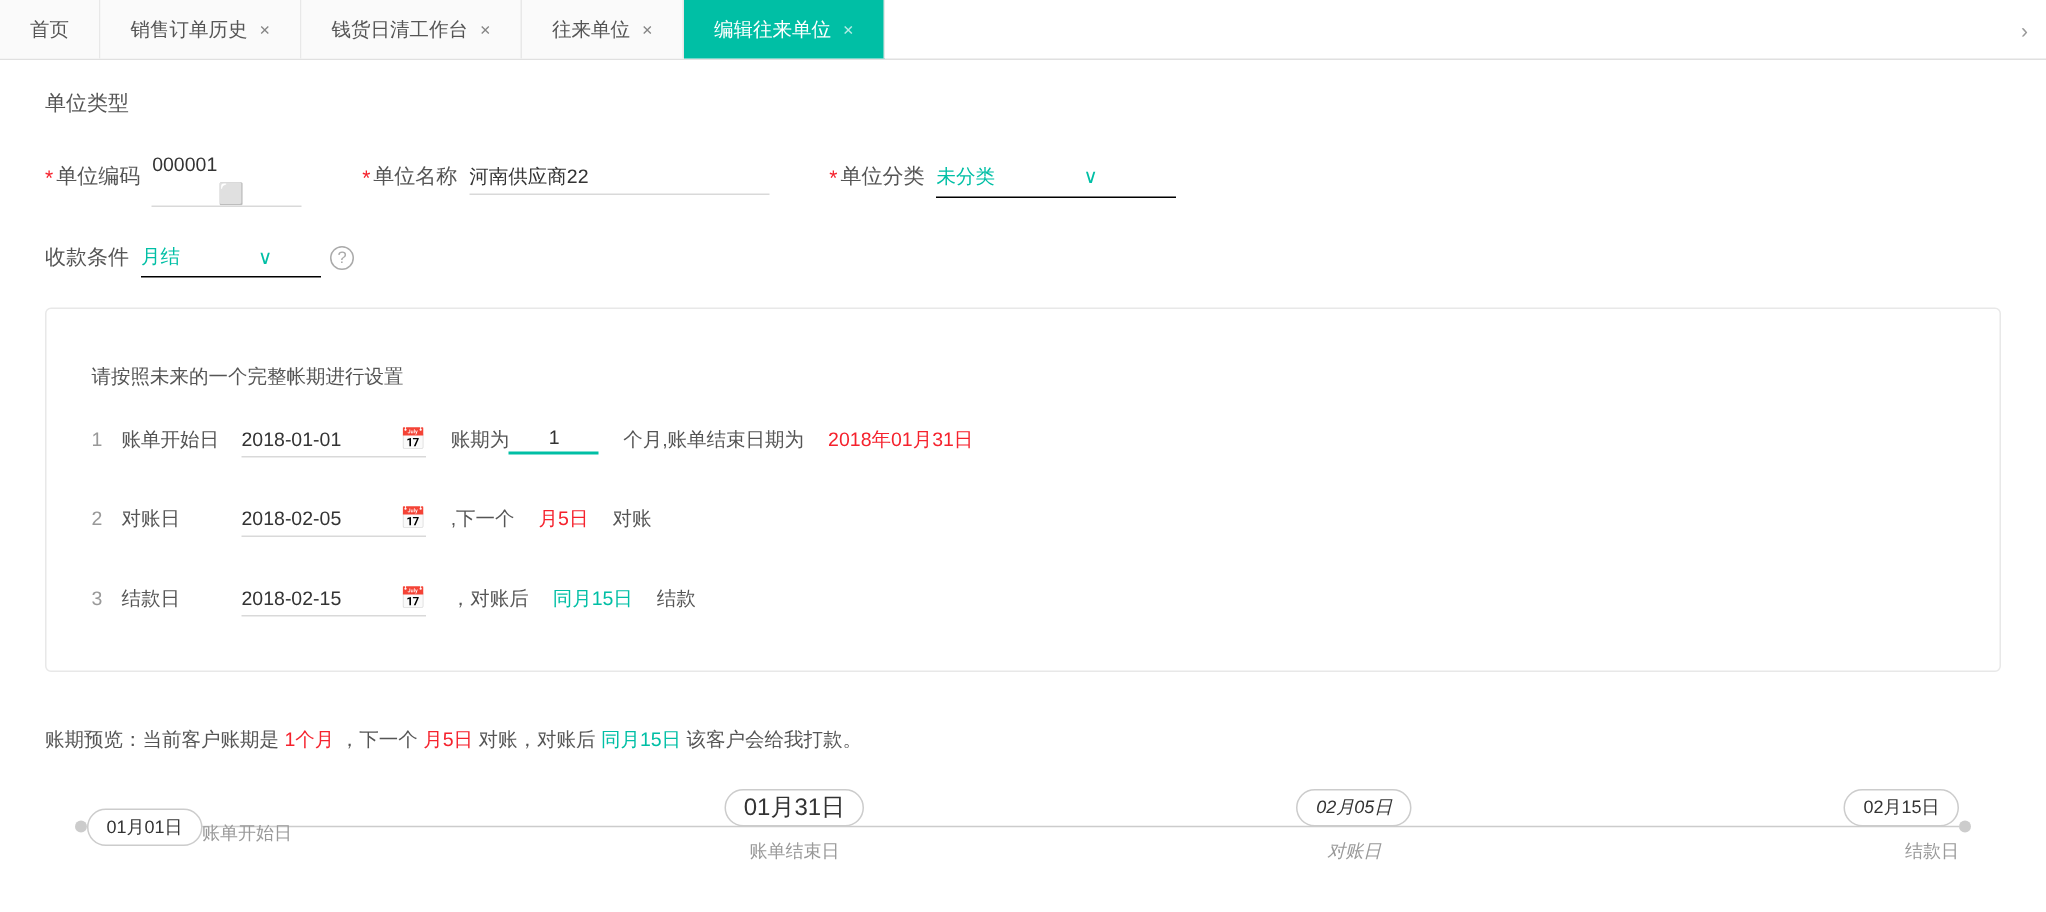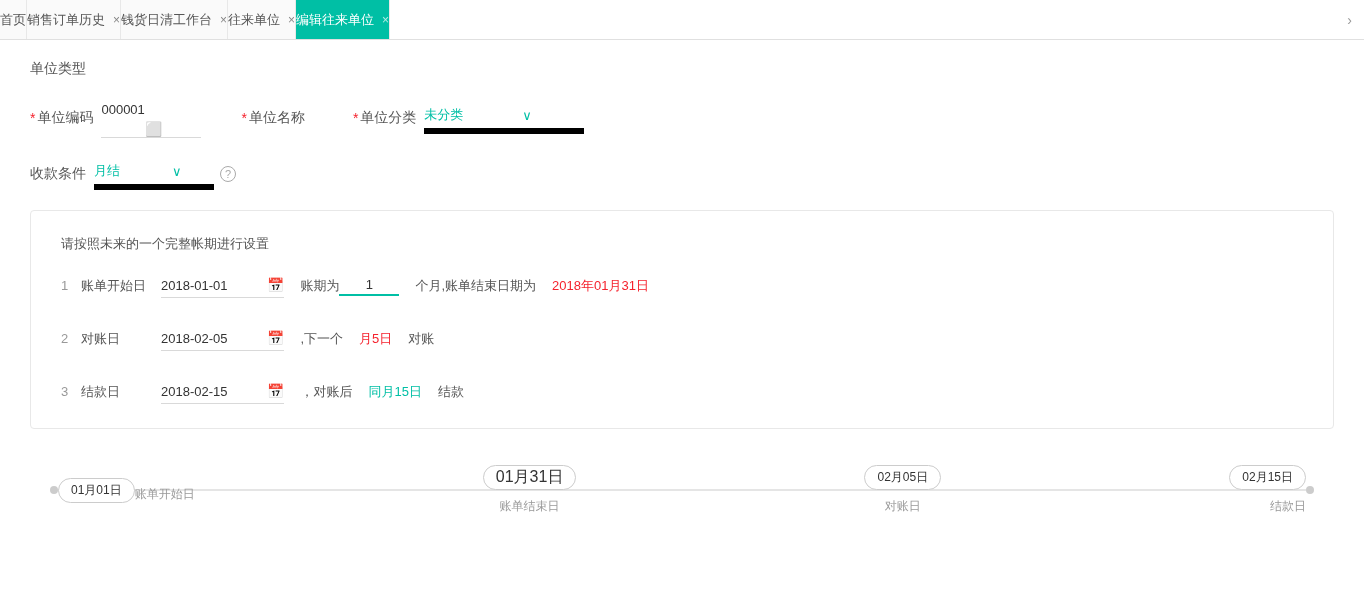--- a/index.html
+++ b/index.html
@@ -10,21 +10,21 @@
       display: flex;
       align-items: center;
       background: #fff;
       border-bottom: 1px solid #e0e0e0;
       height: 40px;
       padding: 0;
     }
     .tab-item {
       display: flex;
       align-items: center;
-      padding: 0 0;
+      padding: 0 20px;
       height: 100%;
       cursor: pointer;
       font-size: 13px;
       color: #555;
       border-right: 1px solid #e8e8e8;
       white-space: nowrap;
       background: #fafafa;
     }
     .tab-item.active {
       background: #00bfa5;
@@ -132,21 +132,21 @@
     }
     .field-icon {
       color: #aaa;
       margin-left: 6px;
       cursor: pointer;
       font-size: 14px;
     }
     .select-field {
       display: flex;
       align-items: center;
-      border-bottom: 6px solid #000000;
+      border-bottom: 1px solid #000000;
       padding: 4px 0;
       cursor: pointer;
       min-width: 160px;
       gap: 28px;
     }
     .select-field span {
       flex: 1;
       font-size: 13px;
       color: #00bfa5;
     }
@@ -167,21 +167,21 @@
       justify-content: center;
       font-size: 11px;
       margin-left: 6px;
       cursor: pointer;
     }
 
     
     .settings-box {
       border: 1px solid #e8e8e8;
       border-radius: 4px;
-      padding: 24px 30px;
+      padding: 36px 30px;
       background: #fff;
       margin-bottom: 20px;
     }
     .settings-title {
       font-size: 13px;
       color: #555;
       margin-bottom: 20px;
     }
 
     
@@ -293,20 +293,21 @@
       <span class="required-star">*</span>
       <span class="form-label">单位编码</span>
       <div class="input-with-icon">
         <input type="text" class="input-field" value="000001" style="width: 100px;">
         <span class="field-icon">⬜</span>
       </div>
     </div>
     <div class="form-item">
       <span class="required-star">*</span>
       <span class="form-label">单位名称</span>
+      <input type="text" class="input-field" value="河南供应商22" style="width: 200px;">
     </div>
     <div class="form-item">
       <span class="required-star">*</span>
       <span class="form-label">单位分类</span>
       <div class="select-field">
         <span>未分类</span>
         <span class="select-arrow">∨</span>
       </div>
     </div>
   </div>
@@ -357,41 +358,50 @@
         <input type="text" value="2018-02-15" style="">
         <span class="cal-icon">📅</span>
       </div>
       <span class="setting-desc">，对账后</span>
       <span class="setting-desc highlight-teal">同月15日</span>
       <span class="setting-desc">结款</span>
     </div>
   </div>
 
   <div class="preview-section">
+    <div class="preview-text">
+      <span>账期预览：当前客户账期是</span>
+      <span class="highlight-orange">1个月</span>
+      <span>，下一个</span>
+      <span class="highlight-orange">月5日</span>
+      <span>对账，对账后</span>
+      <span class="highlight-teal">同月15日</span>
+      <span>该客户会给我打款。</span>
+    </div>
 
     <div style="position:relative; padding: 0 20px;">
       <div style="display:flex; align-items:center; position:relative;">
 
         <div style="width:8px;height:8px;border-radius:50%;background:#ccc;flex-shrink:0;"></div>
 
         <div style="flex:1; position:relative; display:flex; align-items:center;">
           <div style="position:absolute;top:50%;left:0;right:0;height:1px;background:#ccc;transform:translateY(-50%);z-index:0;"></div>
           <div style="display:flex;justify-content:space-between;width:100%;position:relative;z-index:1;">
 
             <div style="display:flex;flex-direction:row;align-items:center;">
               <div style="background:#fff;border:1px solid #ccc;border-radius:20px;padding:3px 12px;font-size:12px;color:#333;">01月01日</div>
               <div style="font-size:12px;color:#999;margin-top:8px;">账单开始日</div>
             </div>
 
             <div style="display:flex;flex-direction:column;align-items:center;">
               <div style="background:#fff;border:1px solid #ccc;border-radius:20px;padding:1px 12px;font-size:16px;color:#333;">01月31日</div>
               <div style="font-size:12px;color:#999;margin-top:8px;">账单结束日</div>
             </div>
 
-            <div style="display:flex;flex-direction:column;align-items:center;">
+            <div style="display:flex;flex-direction:column;align-items:center;font-style:italic;">
               <div style="background:#fff;border:1px solid #ccc;border-radius:20px;padding:3px 12px;font-size:12px;color:#333;">02月05日</div>
               <div style="font-size:12px;color:#999;margin-top:8px;">对账日</div>
             </div>
 
             <div style="display:flex;flex-direction:column;align-items:flex-end;">
               <div style="background:#fff;border:1px solid #ccc;border-radius:20px;padding:3px 12px;font-size:12px;color:#333;">02月15日</div>
               <div style="font-size:12px;color:#999;margin-top:8px;">结款日</div>
             </div>
           </div>
         </div>

